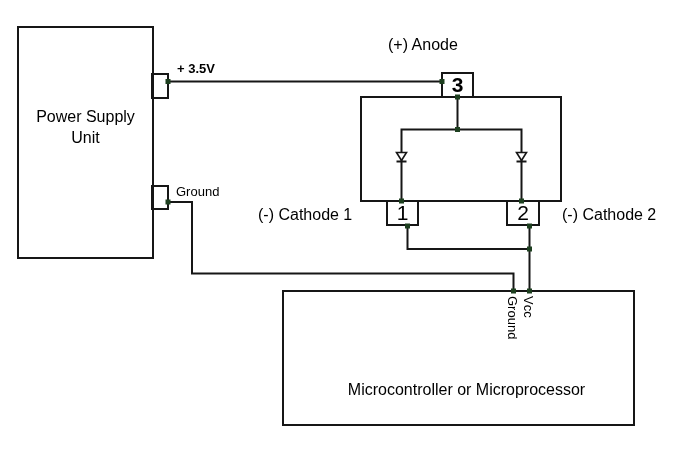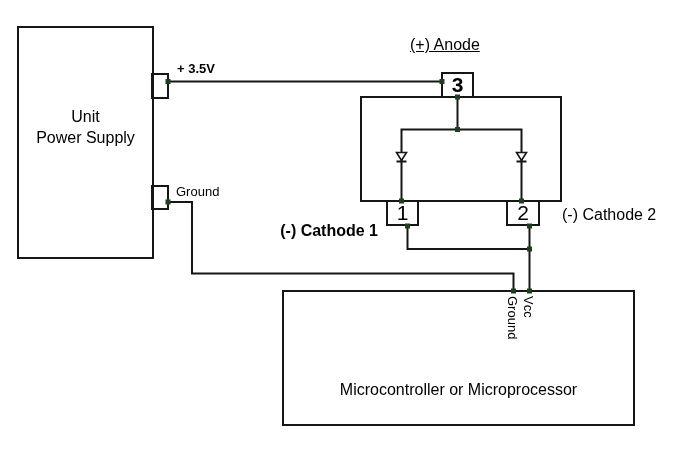--- a/index.html
+++ b/index.html
@@ -48,49 +48,49 @@
   #wire-layer .diode-bar{stroke:var(--line);stroke-width:2;}
   #wire-layer .dot{fill:var(--junction);stroke:none;}
 </style>
 </head>
 <body>
 
 <div id="canvas">
 
   <div class="box" style="left:17px;top:26px;width:137px;height:233px;"></div>
   <div class="lbl lbl-big lbl-center" style="left:17px;top:106px;width:137px;line-height:21px;">
+    <div>Power Supply</div>
     <div>Unit</div>
-    <div>Power Supply</div>
   </div>
 
   <div class="box" style="left:151px;top:73px;width:18px;height:26px;"></div>
   <div class="lbl lbl-small" style="left:177px;top:62px;font-weight:bold;">+ 3.5V</div>
 
   <div class="box" style="left:151px;top:185px;width:18px;height:25px;"></div>
   <div class="lbl lbl-small" style="left:176px;top:185px;">Ground</div>
 
   <div class="box" style="left:360px;top:96px;width:202px;height:106px;"></div>
 
   <div class="box pinbox" style="left:441px;top:72px;width:33px;height:26px;font-weight:bold;">
     <span>3</span>
   </div>
-  <div class="lbl lbl-big" style="left:410px;top:36px;text-decoration:underline;">(+) Anode</div>
+  <div class="lbl lbl-big" style="left:388px;top:36px;">(+) Anode</div>
 
   <div class="box pinbox" style="left:386px;top:200px;width:33px;height:26px;">
     <span>1</span>
   </div>
   <div class="box pinbox" style="left:506px;top:200px;width:34px;height:26px;">
     <span>2</span>
   </div>
 
-  <div class="lbl lbl-big" style="left:258px;top:222px;width:120px;text-align:right;font-weight:bold;">(-) Cathode 1</div>
+  <div class="lbl lbl-big" style="left:258px;top:206px;width:120px;text-align:left;">(-) Cathode 1</div>
   <div class="lbl lbl-big" style="left:562px;top:206px;">(-) Cathode 2</div>
 
   <div class="box" style="left:282px;top:290px;width:353px;height:136px;"></div>
-  <div class="lbl lbl-big lbl-center" style="left:282px;top:381px;width:353px;">Microcontroller or Microprocessor</div>
+  <div class="lbl lbl-big lbl-center" style="left:282px;top:381px;width:353px;padding-left:8px;">Microcontroller or Microprocessor</div>
 
   <div class="vlbl" style="left:506px;top:296px;">Ground</div>
   <div class="vlbl" style="left:522px;top:296px;">Vcc</div>
 
   <svg id="wire-layer" width="700" height="454" viewBox="0 0 700 454">
 
     <polyline class="wire" points="169,81.5 442,81.5"></polyline>
 
     <polyline class="wire" points="457.5,96 457.5,129.5"></polyline>
 

